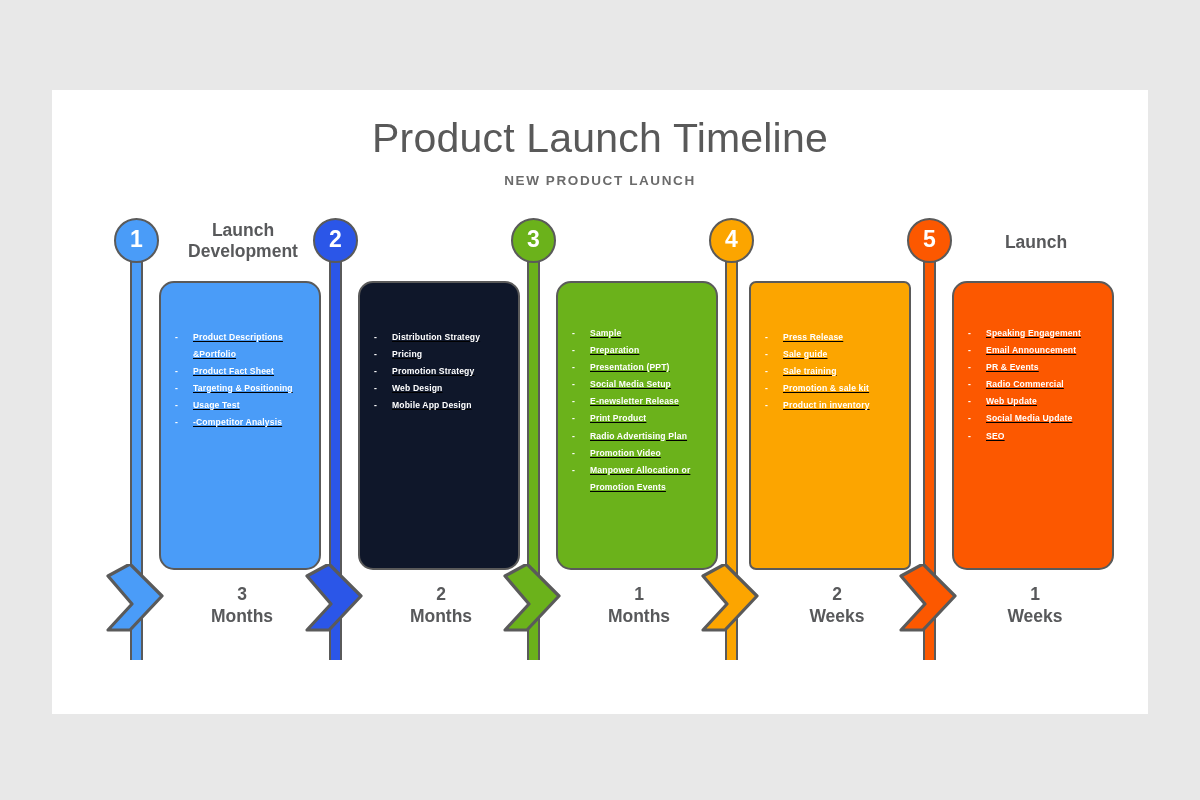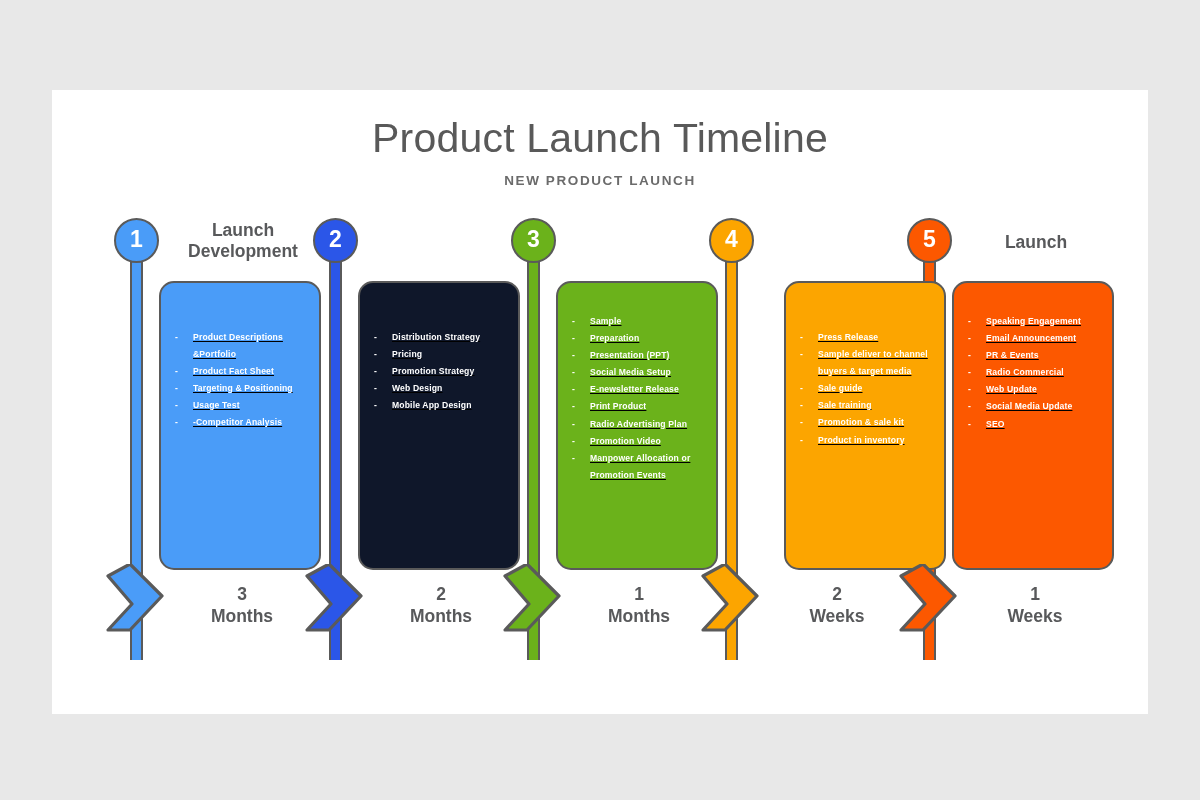--- a/index.html
+++ b/index.html
@@ -138,21 +138,21 @@
     line-height: 1.99;
     letter-spacing: 0.15px;
   }
   .card-list li::before {
     content: "-";
     position: absolute;
     left: 8px;
     top: 0;
     font-weight: bold;
   }
-  .card.tall-list .card-list { padding-top: 30px; }
+  .card.tall-list .card-list { padding-top: 42px; }
 
   
   .chev {
     position: absolute;
     top: 474px;
     width: 62px;
     height: 70px;
     z-index: 4;
   }
   .chev svg { display: block; width: 100%; height: 100%; }
@@ -259,24 +259,23 @@
         <div class="duration" style="left: 502px;">1
 Months</div>
       </div>
       <div class="col" style="left: 0px;">
         <div class="stem" style="left: 673px;">
           <div class="stem-fill" style="background: rgb(252, 165, 0);"></div>
         </div>
         <div class="bubble" style="left: 657px; background: rgb(252, 165, 0);">
           <span class="bubble-num">4</span>
         </div>
-        <div class="card" style="left: 732px; background: rgb(252, 165, 0);">
+        <div class="card" style="left: 697px; background: rgb(252, 165, 0); border-radius: 7px;">
           <ul class="card-list">
             <li>Press Release</li>
-            <li>Sample deliver to channel buyers &amp; target media</li>
             <li>Sale guide</li>
             <li>Sale training</li>
             <li>Promotion &amp; sale kit</li>
             <li>Product in inventory</li>
           </ul>
         </div>
         <div class="chev" style="left: 649px;">
           <svg viewBox="0 0 62 70" preserveAspectRatio="none">
             <path d="M24 0 L56 32 L24 66 L2 66 L26 40 L2 12 Z" fill="#fca500" stroke="#5a5a5a" stroke-width="3.2" stroke-linejoin="round"></path>
           </svg>

